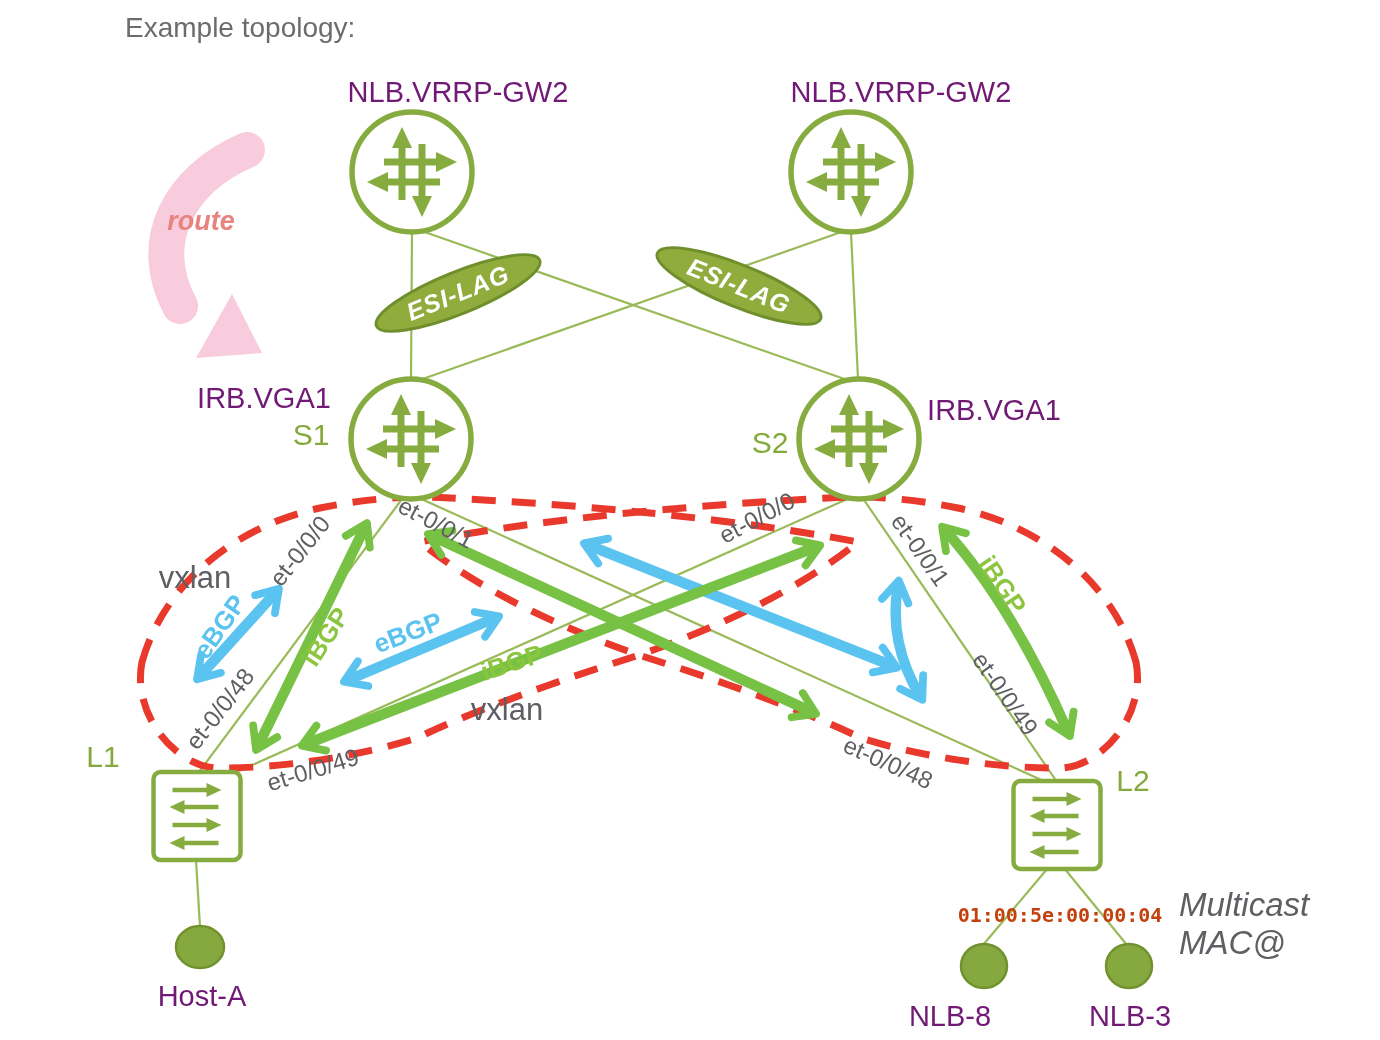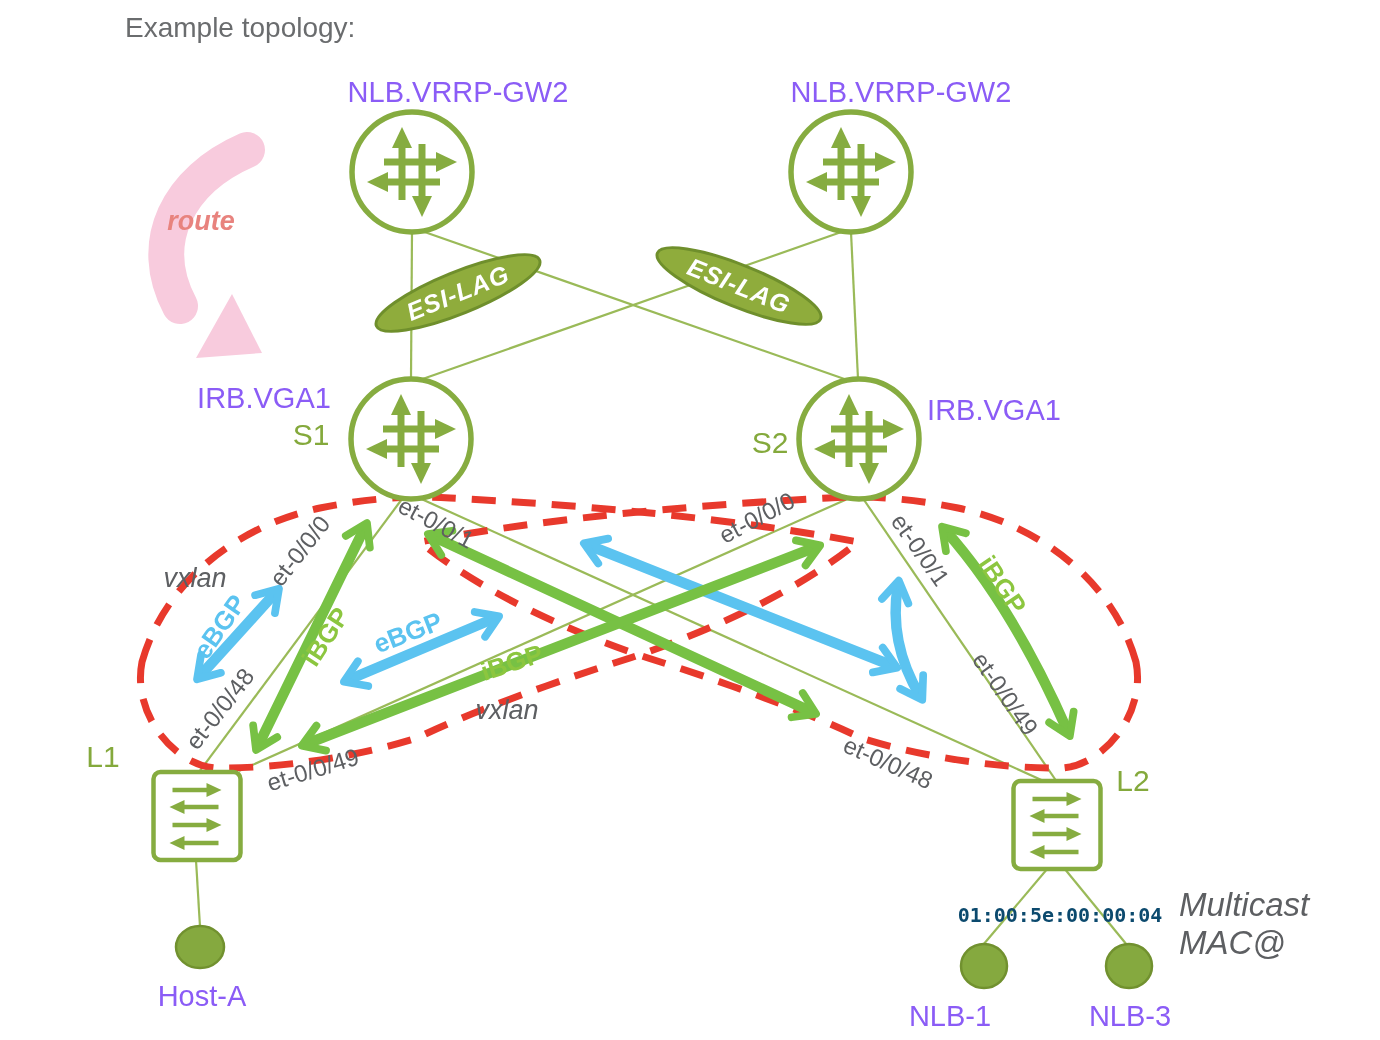--- a/index.html
+++ b/index.html
@@ -3,29 +3,29 @@
 <meta charset="utf-8">
 <style>
   html,body{margin:0;padding:0;background:#ffffff;}
   #stage{position:relative;width:1380px;height:1040px;background:#fff;overflow:hidden;
          font-family:"Liberation Sans",sans-serif;}
   #diagram-svg{position:absolute;left:0;top:0;}
   .lbl{position:absolute;white-space:nowrap;
        transform:translate(-50%,-50%) rotate(var(--r,0deg));
        left:var(--x);top:var(--y);font-family:"Liberation Sans",sans-serif;}
   .port{font-size:24px;color:#5d5f62;}
-  .node-name{font-size:29px;color:#8b5cf6;text-align:right;}
+  .node-name{font-size:29px;color:#701a75;text-align:right;}
   .green-name{font-size:30px;color:#84a93c;text-align:right;}
   .ebgp{font-size:26px;font-weight:bold;color:#5bc3f0;}
   .ibgp{font-size:26px;font-weight:bold;color:#8cc63f;}
-  .vxlan{font-size:27px;color:#5d5f62;font-style:italic;}
+  .vxlan{font-size:31px;color:#5d5f62;}
   .esi{font-size:25px;font-weight:bold;font-style:italic;color:#ffffff;letter-spacing:1px;}
   .title{font-size:28px;color:#6a6c6e;transform:translate(0,-50%);}
   .coral{font-size:27px;font-weight:bold;font-style:italic;color:#e8837e;text-align:center;}
-  .mac{font-size:20px;font-weight:bold;color:#0c4a6e;font-family:"DejaVu Sans Mono",monospace;}
+  .mac{font-size:20px;font-weight:bold;color:#c2410c;font-family:"DejaVu Sans Mono",monospace;}
   .mcast{position:absolute;left:1179px;top:886px;font-size:33px;font-style:italic;
          color:#5d5f62;line-height:1.15;}
 </style>
 </head>
 <body>
 
 <div id="stage">
 
 <svg id="diagram-svg" width="1380" height="1040" viewBox="0 0 1380 1040">
   <defs>
@@ -146,21 +146,21 @@
 
 <div class="lbl node-name" style="--x:264px;--y:398px;">IRB.VGA1</div>
 <div class="lbl node-name" style="--x:994px;--y:410px;">IRB.VGA1</div>
 
 <div class="lbl green-name" style="--x:311px;--y:435px;">S1</div>
 <div class="lbl green-name" style="--x:770px;--y:443px;">S2</div>
 <div class="lbl green-name" style="--x:103px;--y:757px;">L1</div>
 <div class="lbl green-name" style="--x:1133px;--y:781px;">L2</div>
 
 <div class="lbl node-name" style="--x:202px;--y:996px;">Host-A</div>
-<div class="lbl node-name" style="--x:950px;--y:1016px;">NLB-1</div>
+<div class="lbl node-name" style="--x:950px;--y:1016px;">NLB-8</div>
 <div class="lbl node-name" style="--x:1130px;--y:1016px;">NLB-3</div>
 
 <div class="lbl esi" style="--x:458px;--y:293px;--r:-22deg;">ESI-LAG</div>
 <div class="lbl esi" style="--x:739px;--y:286px;--r:22deg;">ESI-LAG</div>
 
 <div class="lbl port" style="--x:300px;--y:551px;--r:-52deg;">et-0/0/0</div>
 <div class="lbl port" style="--x:220px;--y:709px;--r:-52deg;">et-0/0/48</div>
 <div class="lbl port" style="--x:313px;--y:770px;--r:-17deg;">et-0/0/49</div>
 <div class="lbl port" style="--x:436px;--y:523px;--r:28deg;">et-0/0/1</div>
 <div class="lbl port" style="--x:757px;--y:518px;--r:-28deg;">et-0/0/0</div>

